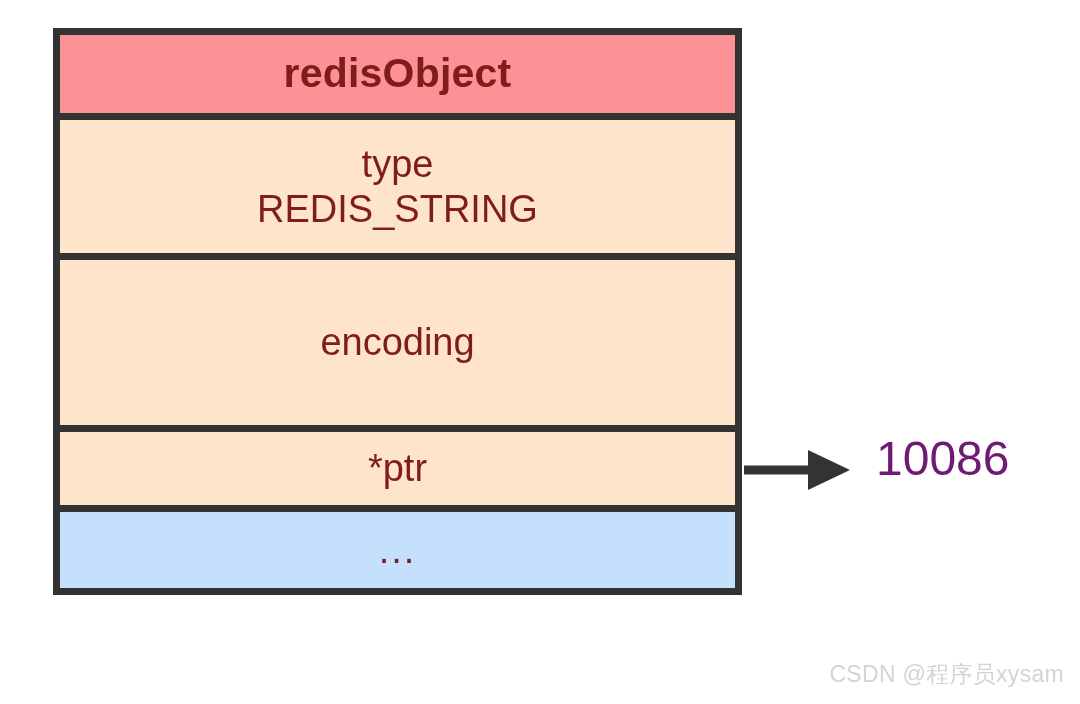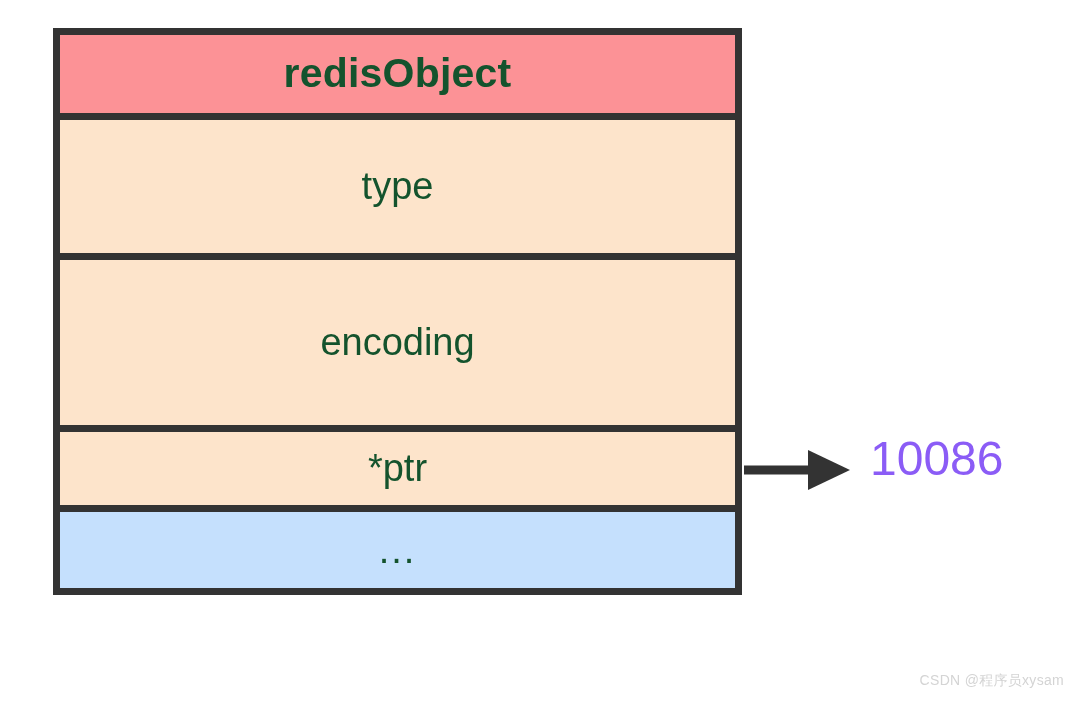--- a/index.html
+++ b/index.html
@@ -34,21 +34,21 @@
     display: flex;
     flex-direction: column;
   }
 
   .row {
     box-sizing: border-box;
     display: flex;
     align-items: center;
     justify-content: center;
     text-align: center;
-    color: #14532d;
+    color: #7f1d1d;
     border-bottom: 7px solid #333333;
     line-height: 1.12;
   }
   .row:last-child {
     border-bottom: none;
   }
 
   .row-header {
     height: 85px;
     flex: 0 0 85px;
@@ -90,53 +90,54 @@
     width: 300px;
     height: 60px;
   }
   .arrow-svg {
     position: absolute;
     left: 0;
     top: 0;
   }
   .pointer-value {
     position: absolute;
-    left: 128px;
+    left: 134px;
     top: -9px;
     font-size: 48px;
-    color: #8b5cf6;
+    color: #701a75;
     white-space: nowrap;
   }
 
   
   .watermark {
     position: absolute;
     right: 16px;
     bottom: 14px;
-    font-size: 14px;
+    font-size: 23px;
     color: #d4d4d4;
     letter-spacing: 0.3px;
     white-space: nowrap;
     user-select: none;
   }
 </style>
 </head>
 <body>
 
 <div class="canvas">
 
   <div class="struct-box">
 
     <div class="row row-header">
       <span>redisObject</span>
     </div>
 
     <div class="row row-field row-type">
       <div class="field-lines">
         <span>type</span>
+        <span>REDIS_STRING</span>
       </div>
     </div>
 
     <div class="row row-field row-encoding">
       <div class="field-lines">
         <span>encoding</span>
       </div>
     </div>
 
     <div class="row row-field row-ptr">

